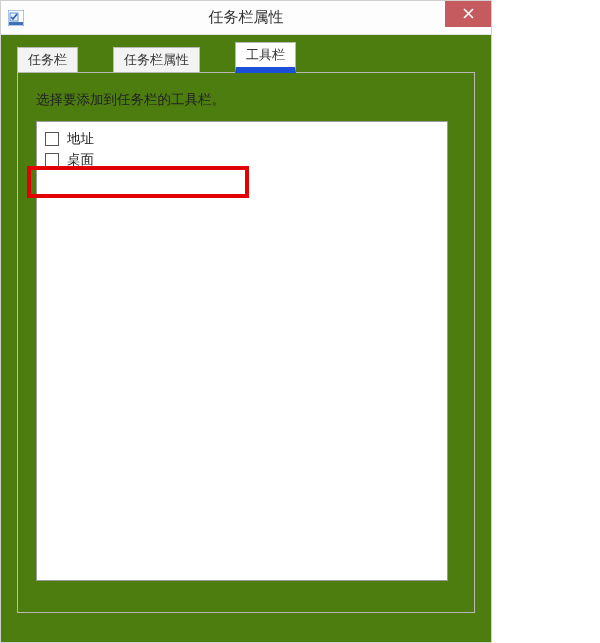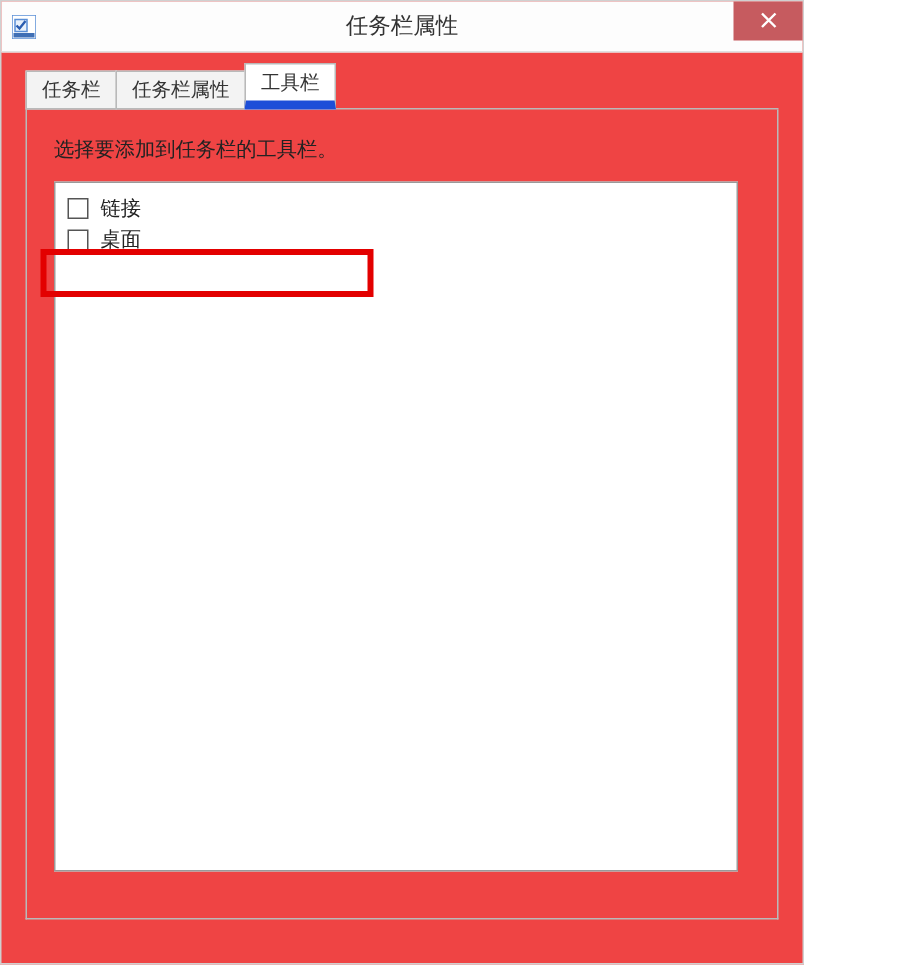--- a/index.html
+++ b/index.html
@@ -5,23 +5,23 @@
     * { box-sizing: border-box; margin: 0; padding: 0; }
     body {
       font-family: "Microsoft YaHei", "SimSun", sans-serif;
       font-size: 13px;
       background: #fff;
       width: 600px;
       height: 643px;
       overflow: hidden;
     }
     .window {
-      width: 536px;
+      width: 492px;
       height: 643px;
-      background: #ef4444;
+      background: #4d7c0f;
       position: relative;
       border: 1px solid #d0d0d0;
     }
     .titlebar {
       height: 34px;
       background: #fdfdfd;
       border-bottom: 1px solid #e0e0e0;
       display: flex;
       align-items: center;
       position: relative;
@@ -58,20 +58,21 @@
     }
     .close-btn svg { width: 11px; height: 11px; }
     .content {
       padding: 12px 16px 10px 16px;
     }
     .tabs {
       display: flex;
       align-items: flex-end;
       position: relative;
       height: 26px;
+      gap: 36px;
     }
     .tab {
       border: 1px solid #b9b9b9;
       border-bottom: 1px solid #b9b9b9;
       background: #f3f3f3;
       padding: 3px 10px 3px 10px;
       font-size: 13px;
       color: #333;
       margin-right: -1px;
       cursor: pointer;
@@ -180,21 +181,21 @@
         <span>工具栏</span>
       </div>
     </div>
 
     <div class="tab-panel">
       <div class="instruction">选择要添加到任务栏的工具栏。</div>
 
       <div class="listbox" id="listbox">
         <div class="check-row">
           <span class="checkbox"></span>
-          <span class="check-label">链接</span>
+          <span class="check-label">地址</span>
         </div>
         <div class="check-row">
           <span class="checkbox"></span>
           <span class="check-label">桌面</span>
         </div>
       </div>
     </div>
   </div>
 
   <div class="highlight-box" id="hl" style="left:26px; top:165px; width:222px; height:32px;"></div>

